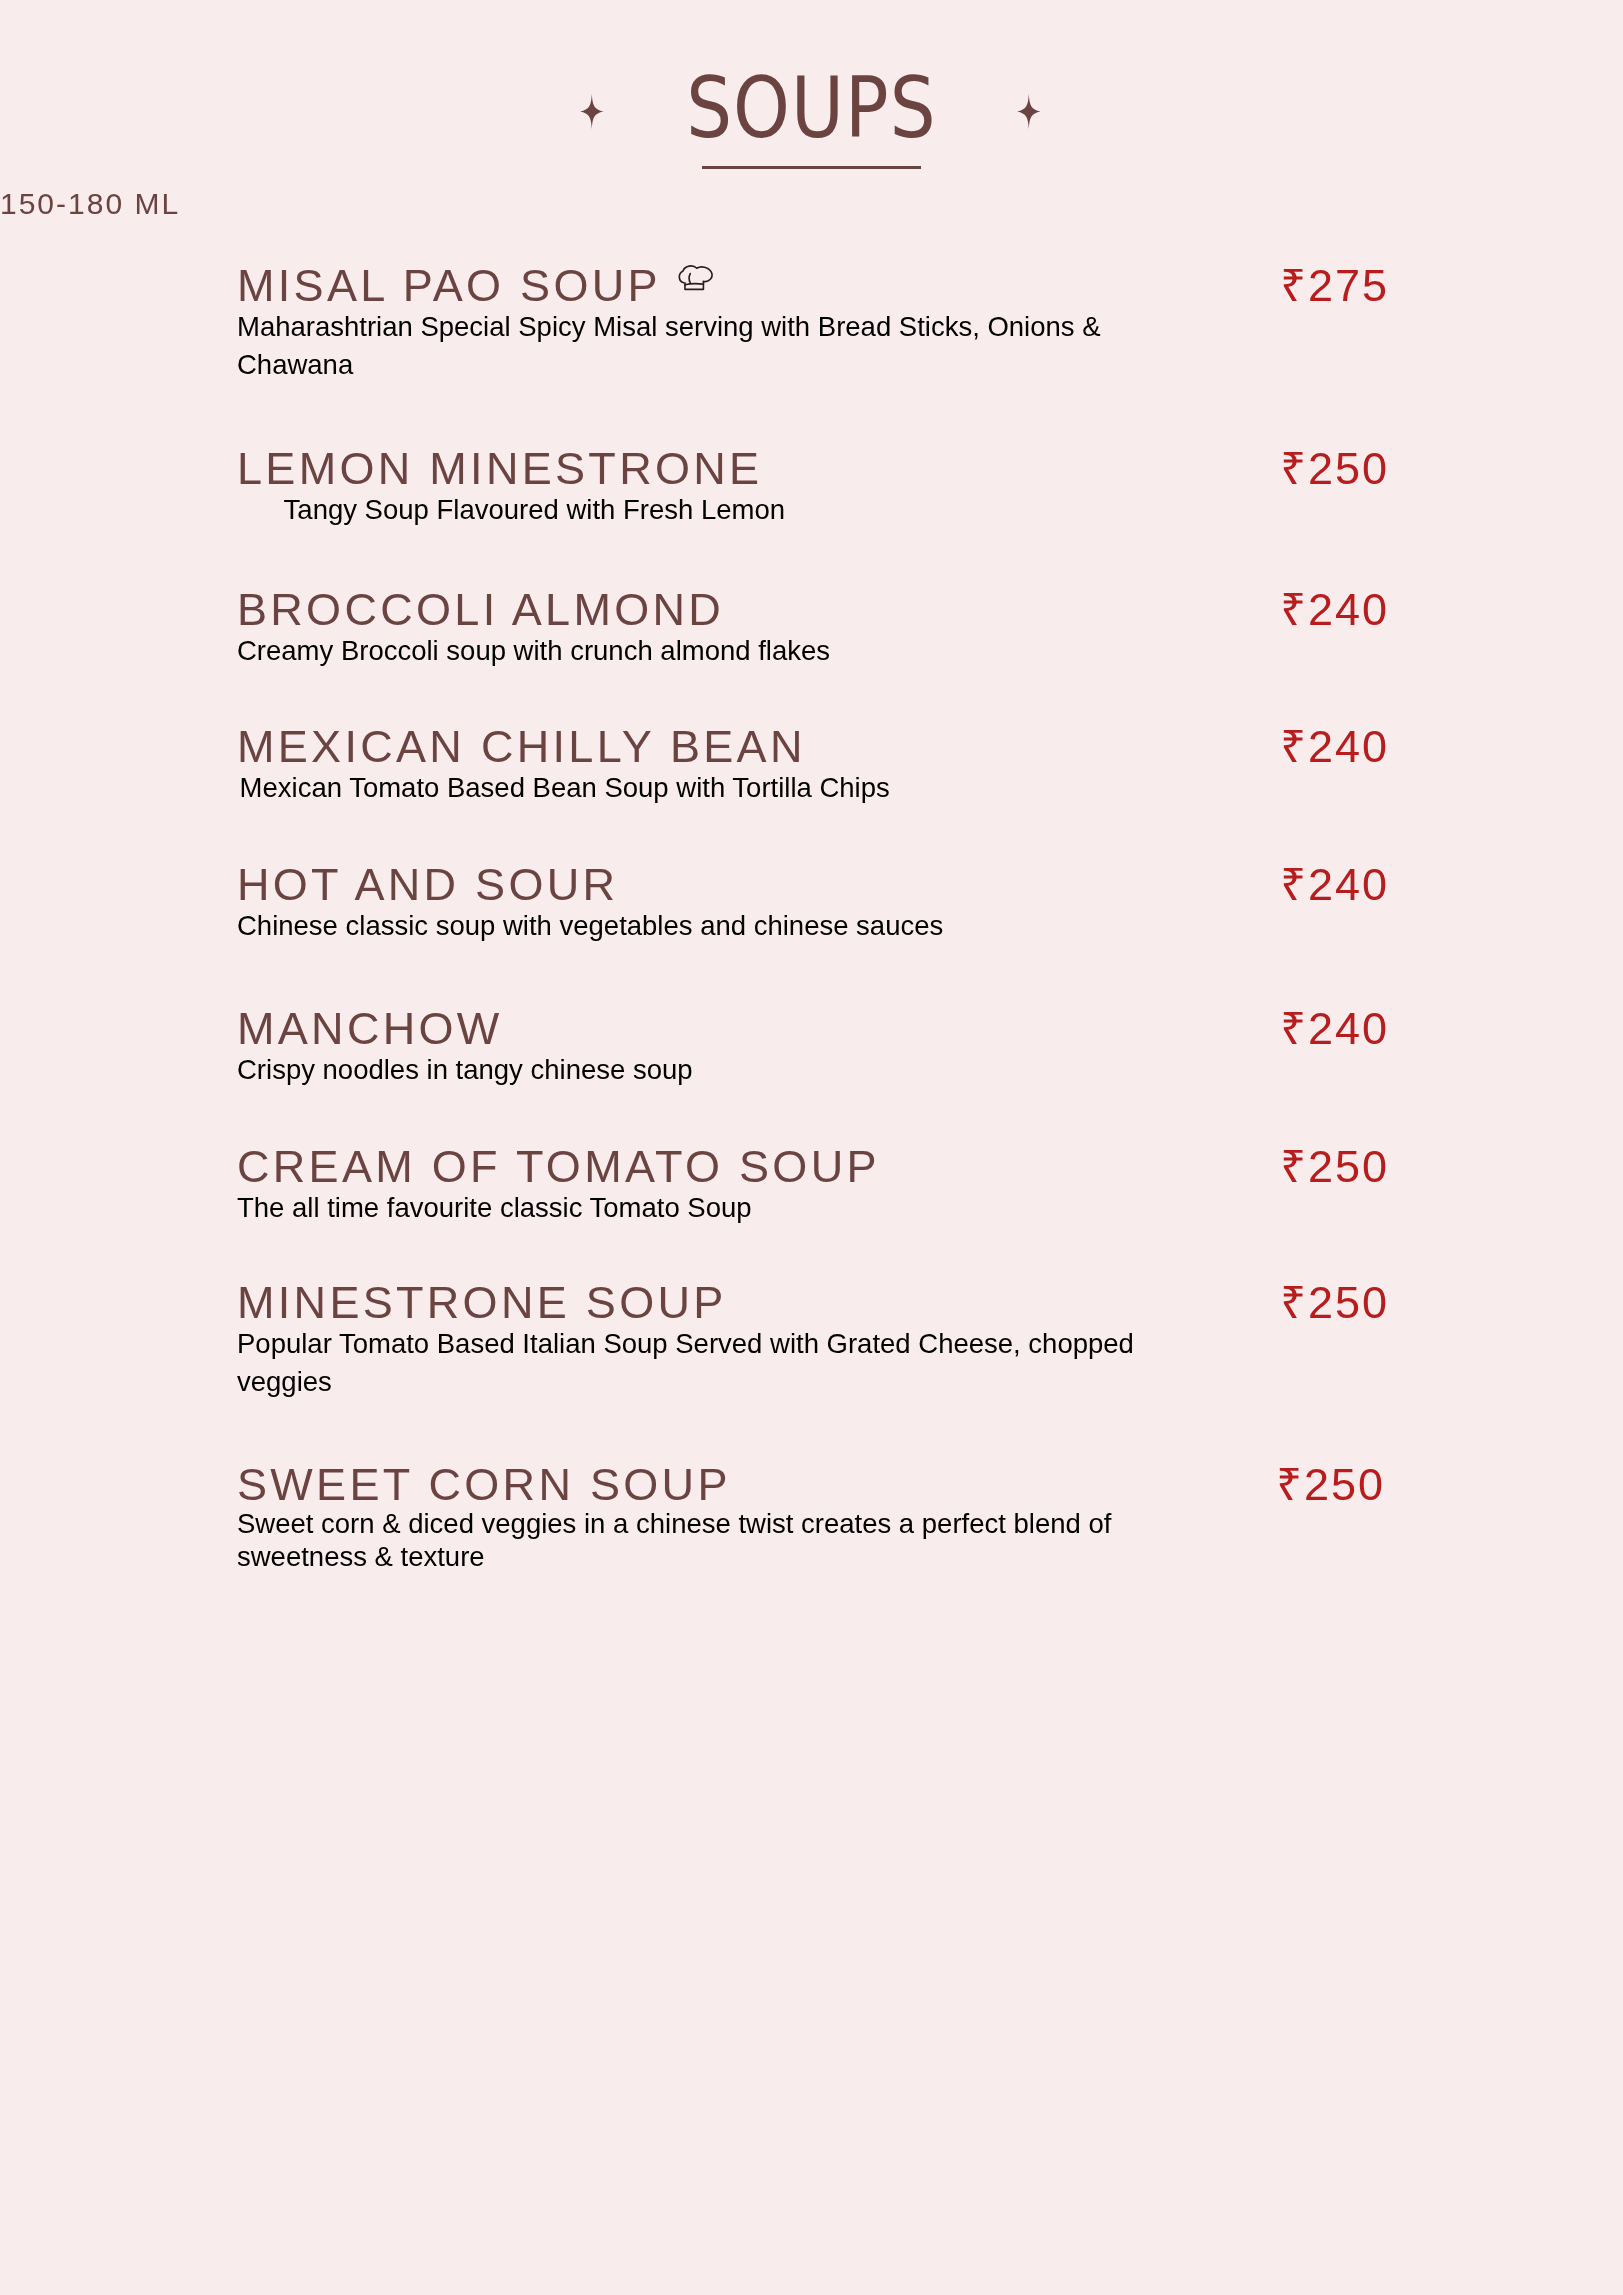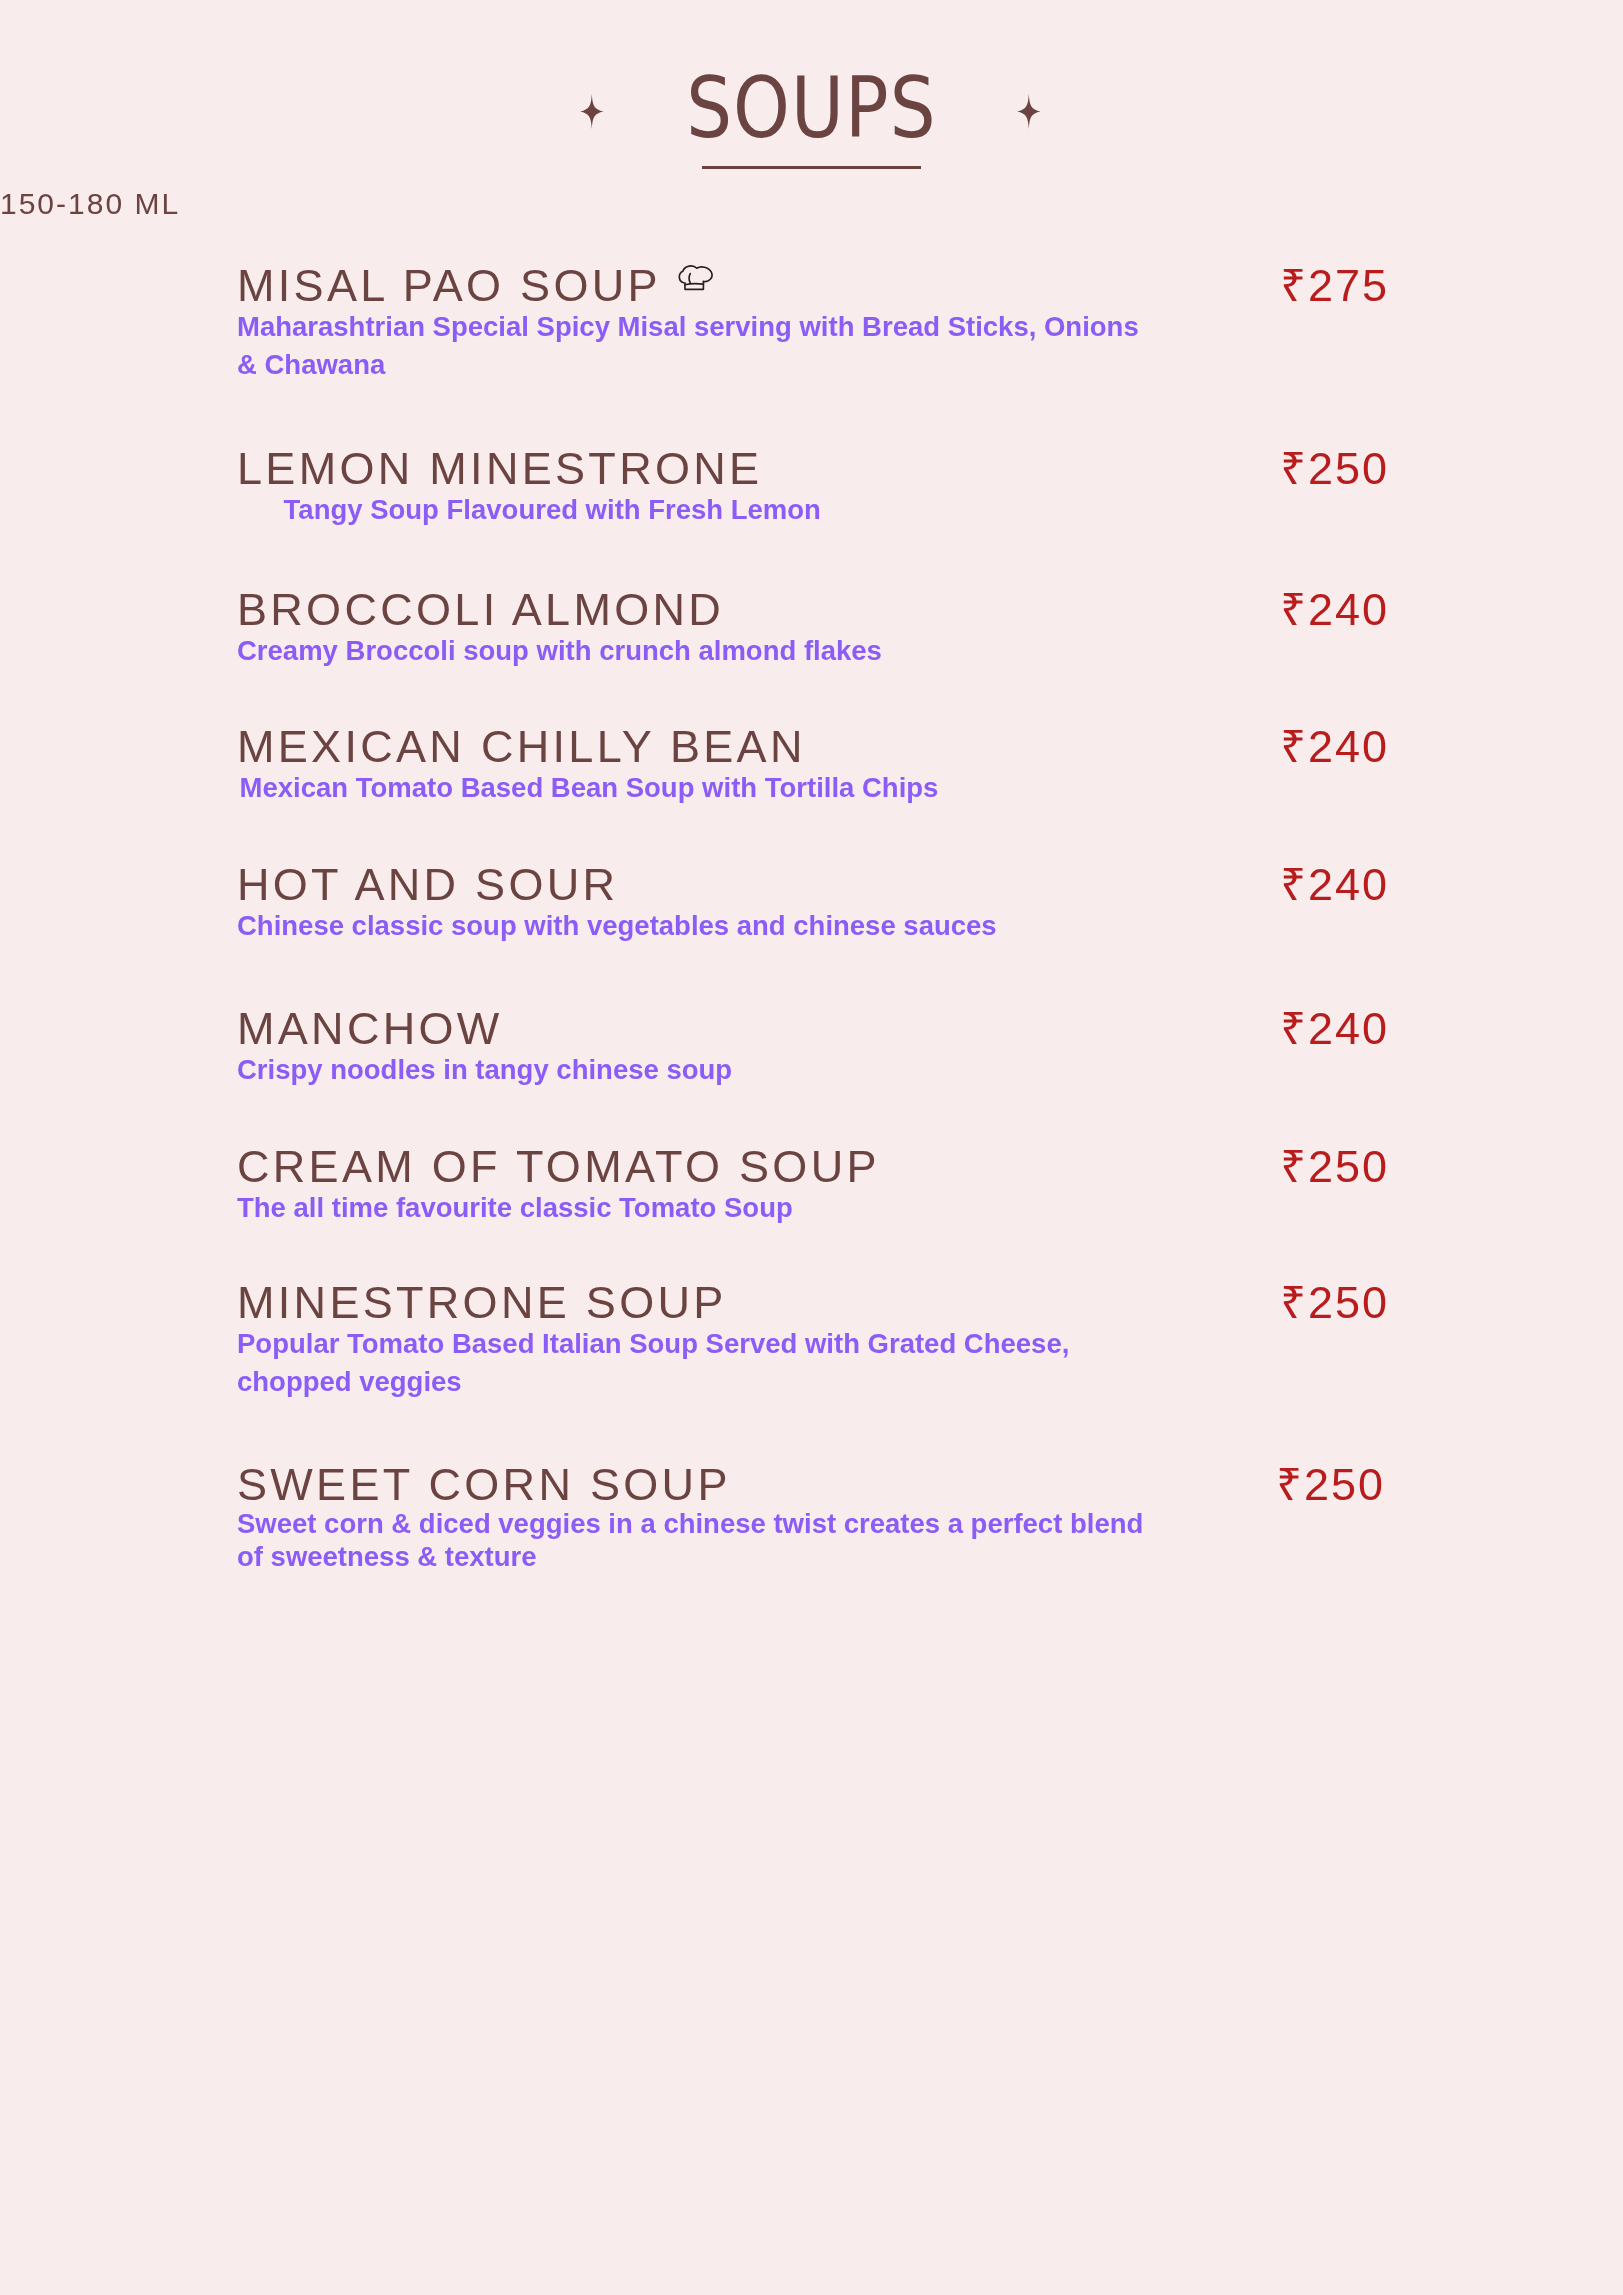--- a/index.html
+++ b/index.html
@@ -99,22 +99,21 @@
       white-space: nowrap;
       text-align: right;
     }
     .item-desc {
       position: absolute;
       left: 0;
       top: 48px;
       width: 916px;
       font-size: 27.5px;
       line-height: 38px;
-      color: #8b5cf6;
-      font-weight: bold;
+      color: #000000;
     }
   </style>
 </head>
 <body>
 
 <div class="header">
   <span class="sparkle sparkle-left">
     <svg viewBox="0 0 36 54">
         <path d="M18 0 C19 18 22 24 36 27 C22 30 19 36 18 54 C17 36 14 30 0 27 C14 24 17 18 18 0 Z" fill="#6b4442"></path>
       </svg>

